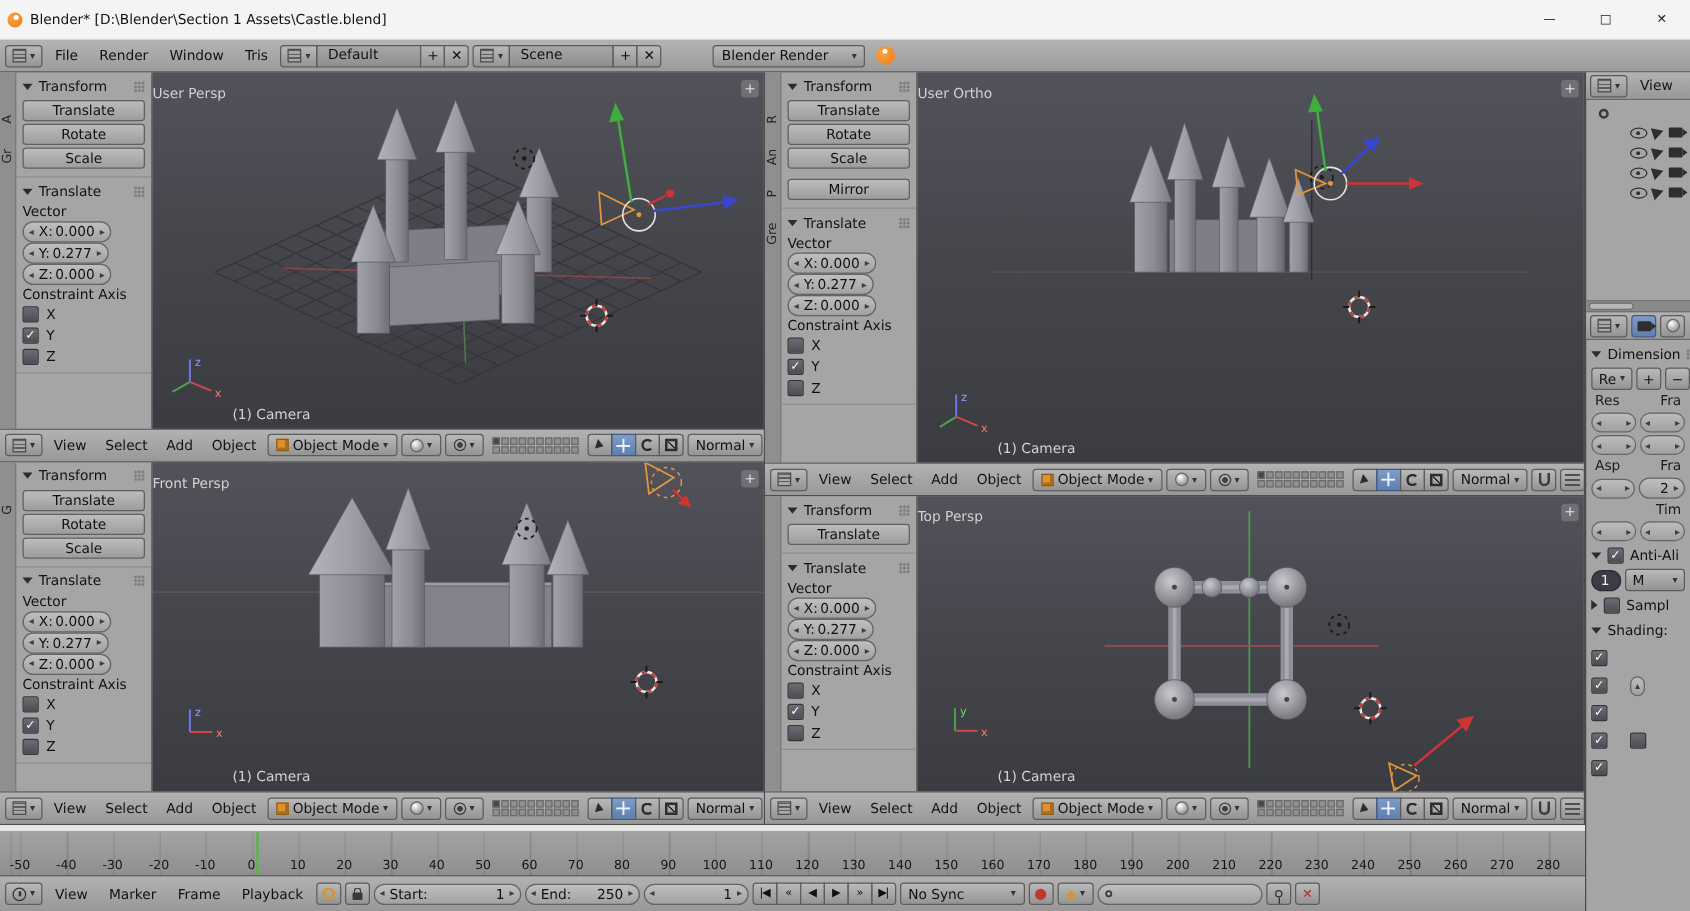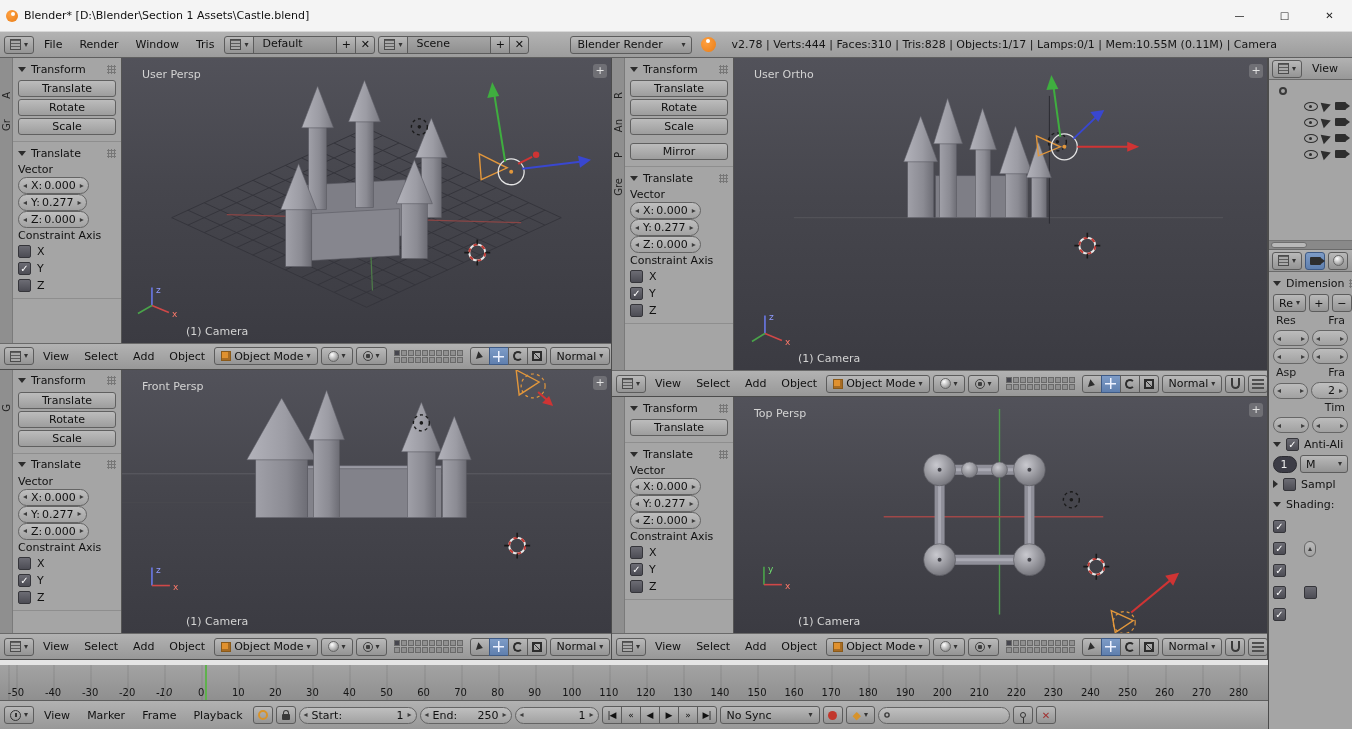--- a/index.html
+++ b/index.html
@@ -65,21 +65,21 @@
 .toolshelf-wrap{width:122px;flex:none;display:flex;background:#a5a5a5;border-right:1px solid #555}
 .tabstrip{width:13px;flex:none;background:#8f8f8f;border-right:1px solid #7a7a7a;display:flex;flex-direction:column;align-items:center;padding-top:34px;gap:20px}
 .vtab{writing-mode:vertical-rl;transform:rotate(180deg);font-size:10px;color:#222}
 .toolshelf{flex:1;overflow:hidden}
 .panel{padding:2px 5px 4px;border-bottom:1px solid #8e8e8e}
 .ptitle{display:flex;align-items:center;gap:5px;height:18px}
 .plabel{height:15px;display:flex;align-items:center}
 .view3d{flex:1;position:relative;overflow:hidden;background:linear-gradient(#52525a 0%,#46464d 45%,#3b3b42 100%)}
 svg.scene{position:absolute;inset:0;display:block}
 .gridlines line{stroke:#35353c;stroke-width:1;vector-effect:non-scaling-stroke}
-.vp-label{position:absolute;top:10px;left:20px;color:#d3d3d3}
+.vp-label{position:absolute;top:10px;left:0;color:#d3d3d3}
 .cam-label{position:absolute;bottom:5px;left:64px;color:#d3d3d3}
 .corner-plus{position:absolute;top:6px;right:4px;width:14px;height:14px;border-radius:3px;background:rgba(170,170,170,.35);color:#e2e2e2;font-size:11px;line-height:13px;text-align:center}
 .axl{font-size:9px}.axz{fill:#8f9bff}.axx{fill:#ff7a6a}.axy{fill:#6fdc6f}
 .vp-header{height:26px;flex:none;display:flex;align-items:center;gap:3px;padding:0 4px;background:linear-gradient(#b2b2b2,#989898);border-top:1px solid #6a6a6a;overflow:hidden}
 .vp-menu{padding:0 6px;white-space:nowrap}
 .layers{display:grid;grid-template-columns:repeat(10,6px);grid-auto-rows:6px;gap:1px;margin:0 4px;flex:none}
 .layer-cell{background:#909090;border:1px solid #6a6a6a}
 .layer-cell.active{background:#46464e}
 .cube-icon{width:10px;height:10px;background:#e0912f;border:1px solid #8a5a1a;box-shadow:inset -2px -2px 0 rgba(0,0,0,.25);flex:none}
 .sphere-icon{width:11px;height:11px;border-radius:50%;background:radial-gradient(circle at 35% 30%,#fff,#8f8f8f 80%);border:1px solid #666;flex:none}
@@ -179,21 +179,20 @@
           <span>Scene</span>
         </span>
       <span class="hbtn sq">+</span>
       <span class="hbtn sq">✕</span>
     </span>
     <span class="hbtn dd engine-dd">
       <span class="grow">Blender Render</span>
       <span class="ddv">▾</span>
     </span>
     <span class="blogo big"></span>
-    <span class="stats">v2.78 | Verts:444 | Faces:310 | Tris:828 | Objects:1/17 | Lamps:0/1 | Mem:10.55M (0.11M) | Camera</span>
   </div>
 
   <div class="body">
     <div class="left-stack">
       <div class="quad">
 
         <div class="col l">
 
           <div class="viewport vh-tl">
             <div class="vp-body">
@@ -941,21 +940,21 @@
         </div>
       </div>
 
       <div class="timeline">
         <div class="ruler">
           <div>
               <span class="tick" style="left: 16px;">-50</span>
               <span class="tick" style="left: 53.05px;">-40</span>
               <span class="tick" style="left: 90.1px;">-30</span>
               <span class="tick" style="left: 127.15px;">-20</span>
-              <span class="tick" style="left: 164.2px; font-style: italic;">-10</span>
+              <span class="tick" style="left: 164.2px;">-10</span>
               <span class="tick" style="left: 201.25px;">0</span>
               <span class="tick" style="left: 238.3px;">10</span>
               <span class="tick" style="left: 275.35px;">20</span>
               <span class="tick" style="left: 312.4px;">30</span>
               <span class="tick" style="left: 349.45px;">40</span>
               <span class="tick" style="left: 386.5px;">50</span>
               <span class="tick" style="left: 423.55px;">60</span>
               <span class="tick" style="left: 460.6px;">70</span>
               <span class="tick" style="left: 497.65px;">80</span>
               <span class="tick" style="left: 534.7px;">90</span>

